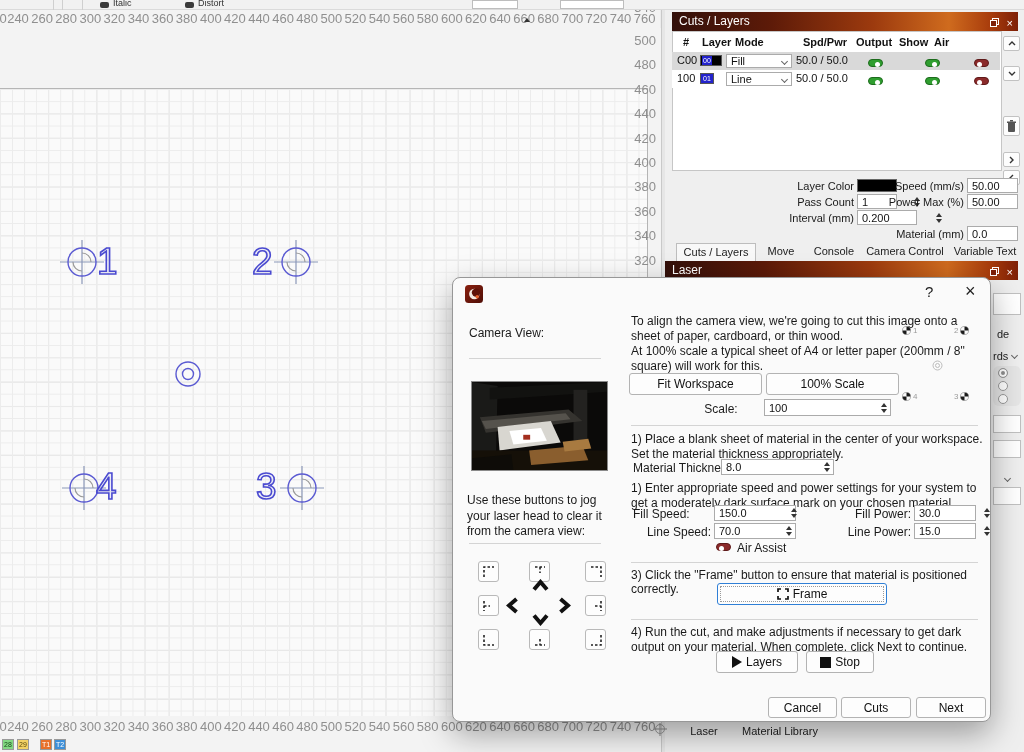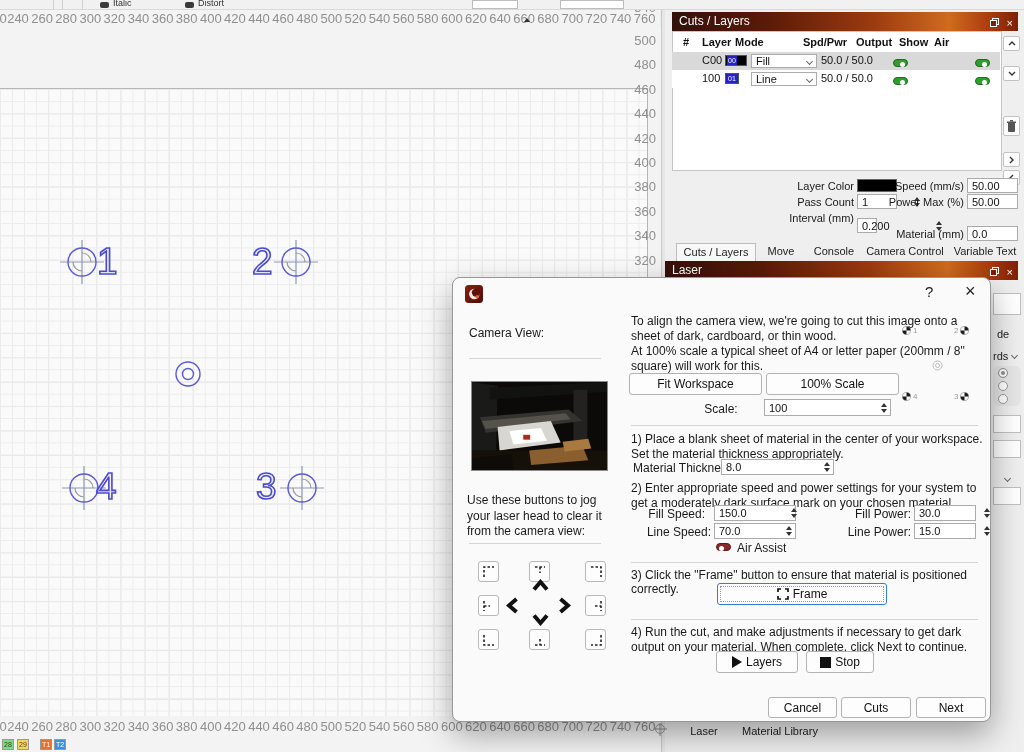--- a/index.html
+++ b/index.html
@@ -42,21 +42,21 @@
 
   
   .right-bg { position:absolute; left:661px; top:10px; width:363px; height:742px; background:#efefef; }
   .splitter { position:absolute; left:661px; top:10px; width:4px; height:742px; background:#e6e6e6; border-left:1px solid #c9c9c9; }
   .ptitle { position:absolute; height:19px; color:#fff; font-size:12px; line-height:19px; padding-left:7px;
     background:linear-gradient(90deg,#33100a 0%,#5c1a08 28%,#9c3a0e 58%,#cf6b1e 80%,#a83c0c 92%,#7e1f06 100%); }
   .ptitle .ticons { position:absolute; right:5px; top:2px; display:flex; gap:8px; align-items:center; }
   .tbl { position:absolute; left:672px; top:31px; width:330px; height:140px; background:#fff; border:1px solid #c6c6c6; }
   .thead { position:absolute; font-size:11px; font-weight:600; color:#111; top:36px; }
   .lrow { position:relative; width:328px; height:18px; font-size:11px; color:#111; }
-  .lrow > * { position:absolute;margin-left:25px; }
+  .lrow > * { position:absolute; }
   .mode-box { left:54px; top:2px; width:66px; height:14px; background:#fff; border:1px solid #ababab; font-size:11px; padding-left:4px; line-height:12px; }
   .chev { position:absolute; width:5px; height:5px; border-right:1.3px solid #666; border-bottom:1.3px solid #666; transform:rotate(45deg); }
   .tog { position:relative; width:15px; height:8px; border-radius:4px; display:inline-block; }
   .tog::after { content:''; position:absolute; top:1.5px; width:5px; height:5px; border-radius:50%; background:#fff; }
   .tog.on { background:#2f9e2f; border:1px solid #1d6b1d; }
   .tog.on::after { right:2px; }
   .tog.red { background:#8b2a2a; border:1px solid #5e1a1a; }
   .tog.red::after { left:2px; }
   .sbtn { position:absolute; left:1003px; width:17px; height:15px; background:#fdfdfd; border:1px solid #c2c2c2; border-radius:2px;
     display:flex; align-items:center; justify-content:center; }
@@ -327,21 +327,21 @@
     </div>
   <span class="slabel" style="left:874px;top:196px;width:90px">Power Max (%)</span>
   <div class="spin" style="left:967px;top:194px;width:51px;height:15px">
       <span class="sv" style="text-align:right;padding-right:2px">50.00</span>
       <span class="sb">
         <i class="aru"></i>
         <i class="ard"></i>
       </span>
     </div>
   <span class="slabel" style="left:762px;top:212px;width:92px">Interval (mm)</span>
-  <div class="spin" style="left:857px;top:218px;width:20px;height:15px">
+  <div class="spin" style="left:857px;top:210px;width:60px;height:15px">
       <span class="sv" style="text-align:right;padding-right:2px">0.200</span>
       <span class="sb">
         <i class="aru"></i>
         <i class="ard"></i>
       </span>
     </div>
   <span class="slabel" style="left:874px;top:228px;width:90px">Material (mm)</span>
   <div class="spin" style="left:967px;top:226px;width:51px;height:15px">
       <span class="sv" style="text-align:right;padding-right:2px">0.0</span>
       <span class="sb">
@@ -477,21 +477,21 @@
         <svg width="14" height="14" viewBox="0 0 14 14">
           <path d="M2,12 H12 M7,6 V12" fill="none" stroke="#222" stroke-width="1.6" stroke-dasharray="2.5,2"></path>
         </svg>
       </div>
     <div class="jogbtn" style="left:132px;top:351px">
         <svg width="14" height="14" viewBox="0 0 14 14">
           <path d="M12,2 V12 H2" fill="none" stroke="#222" stroke-width="1.6" stroke-dasharray="2.5,2"></path>
         </svg>
       </div>
 
-    <div class="abs" style="left:178px;top:36px;width:352px;line-height:1.25">To align the camera view, we're going to cut this image onto a sheet of dark, cardboard, or thin wood.</div>
+    <div class="abs" style="left:178px;top:36px;width:352px;line-height:1.25">To align the camera view, we're going to cut this image onto a sheet of paper, cardboard, or thin wood.</div>
     <div class="abs" style="left:178px;top:66px;width:352px;line-height:1.25">At 100% scale a typical sheet of A4 or letter paper (200mm / 8" square) will work for this.</div>
     <div class="btn" style="left:176px;top:95px;width:133px;height:22px">Fit Workspace</div>
     <div class="btn" style="left:313px;top:95px;width:133px;height:22px">100% Scale</div>
     <span class="abs" style="left:230px;top:124px;width:76px;text-align:center">Scale:</span>
     <div class="spin" style="left:311px;top:121px;width:127px;height:17px">
         <span class="sv">100</span>
         <span class="sb">
           <i class="aru"></i>
           <i class="ard"></i>
         </span>
@@ -539,22 +539,22 @@
     <div class="dhr" style="left:178px;top:147px;width:347px"></div>
     <div class="abs" style="left:178px;top:154px;width:352px;line-height:1.25">1) Place a blank sheet of material in the center of your workspace. Set the material thickness appropriately.</div>
     <span class="abs" style="left:180px;top:183px">Material Thickness:</span>
     <div class="spin" style="left:268px;top:181px;width:113px;height:16px">
         <span class="sv">8.0</span>
         <span class="sb">
           <i class="aru"></i>
           <i class="ard"></i>
         </span>
       </div>
-    <div class="abs" style="left:178px;top:203px;width:352px;line-height:1.25">2) Enter appropriate speed and power settings for your system to get a moderately dark surface mark on your chosen material.</div>
-    <span class="abs" style="left:172px;top:229px;width:80px;text-align:right">Fill Speed:</span>
+    <div class="abs" style="left:178px;top:203px;width:352px;line-height:1.25">1) Enter appropriate speed and power settings for your system to get a moderately dark surface mark on your chosen material.</div>
+    <span class="abs" style="left:180px;top:229px;width:80px;">Fill Speed:</span>
     <div class="spin" style="left:261px;top:227px;width:82px;height:16px">
         <span class="sv">150.0</span>
         <span class="sb">
           <i class="aru"></i>
           <i class="ard"></i>
         </span>
       </div>
     <span class="abs" style="left:368px;top:229px;width:90px;text-align:right">Fill Power:</span>
     <div class="spin" style="left:461px;top:227px;width:62px;height:16px">
         <span class="sv">30.0</span>

